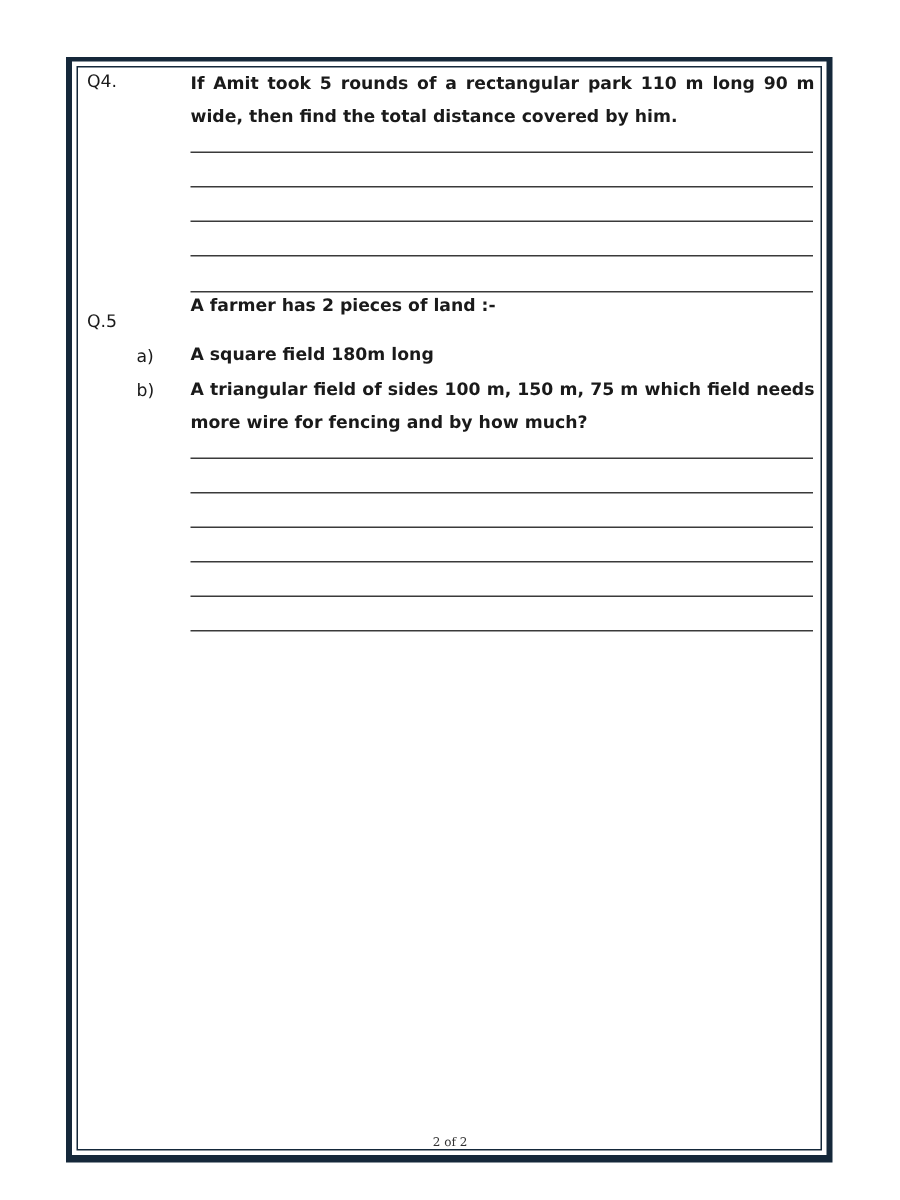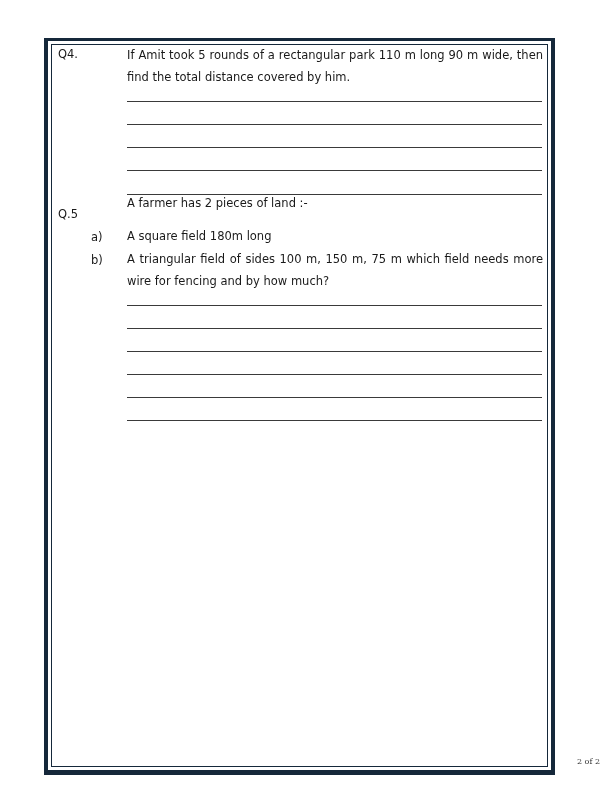--- a/index.html
+++ b/index.html
@@ -11,24 +11,24 @@
     .frame-inner {
       position: absolute; left: 3px; top: 3px; right: 3px; bottom: 3px;
       border: 1px solid #15283a;
     }
     .content {
       position: absolute; left: 0; top: 0; width: 600px;
       font-family: "DejaVu Sans", sans-serif; font-size: 11.5px; color: #1a1a1a;
     }
     .qnum { position: absolute; left: 58px; }
     .sublabel { position: absolute; left: 91px; }
-    .qtext { position: absolute; left: 127px; width: 416px; line-height: 22px; text-align: justify; }
+    .qtext { position: absolute; left: 127px; width: 416px; line-height: 22px; text-align: justify; font-weight: bold; }
     .line { position: absolute; left: 127px; width: 415px; height: 0; border-top: 1px solid #3a3a3a; }
     .footer {
-      position: absolute; top: 757px; left: 0; width: 600px; text-align: right;
+      position: absolute; top: 757px; left: 0; width: 600px; text-align: center;
       font-family: "DejaVu Serif", serif; font-size: 8px; color: #333;
     }
   </style>
 </head>
 <body>
 
 <div class="frame-outer">
   <div class="frame-inner"></div>
 </div>
 

